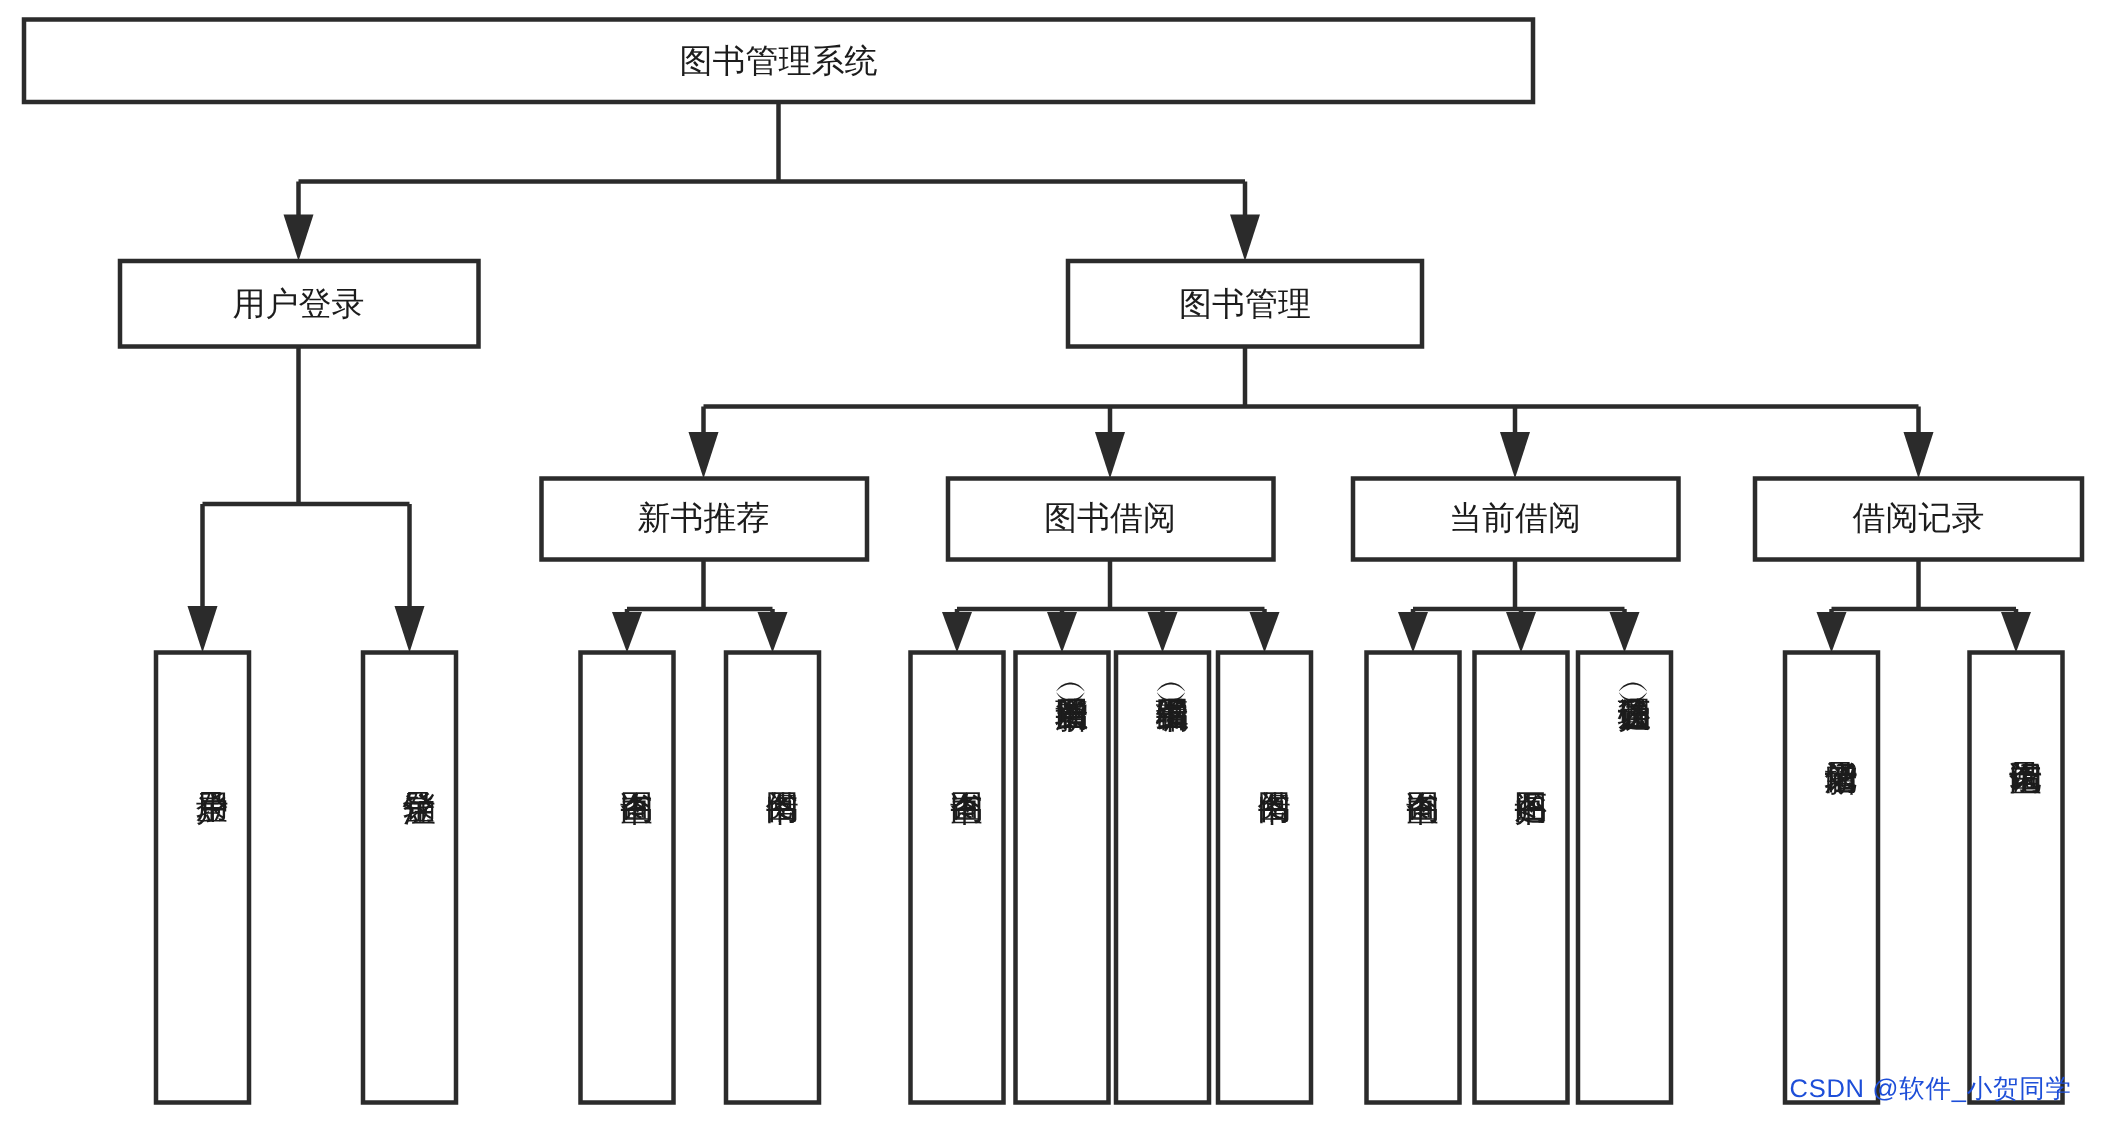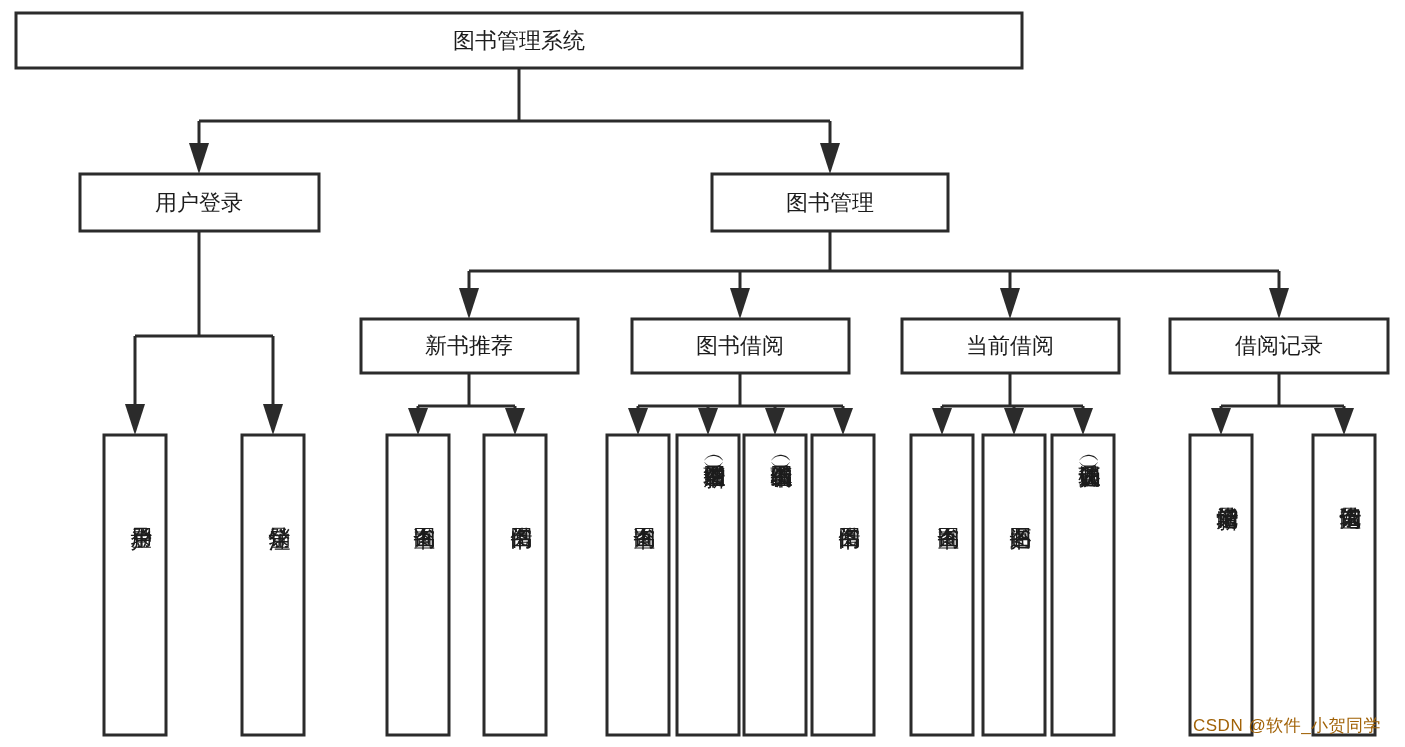--- a/index.html
+++ b/index.html
@@ -53,21 +53,21 @@
     font-size: 22px;
     fill: #1c1c1c;
     text-anchor: middle;
     writing-mode: vertical-rl;
     glyph-orientation-vertical: 0;
   }
   .watermark-text {
     position: absolute;
     font-family: "Liberation Sans", "DejaVu Sans", sans-serif;
     font-size: 17px;
-    color: #a16207;
+    color: #1d4ed8;
     white-space: nowrap;
     letter-spacing: 0.5px;
     pointer-events: none;
   }
 </style>
 </head>
 <body>
 
 <div id="diagram-root">
 

